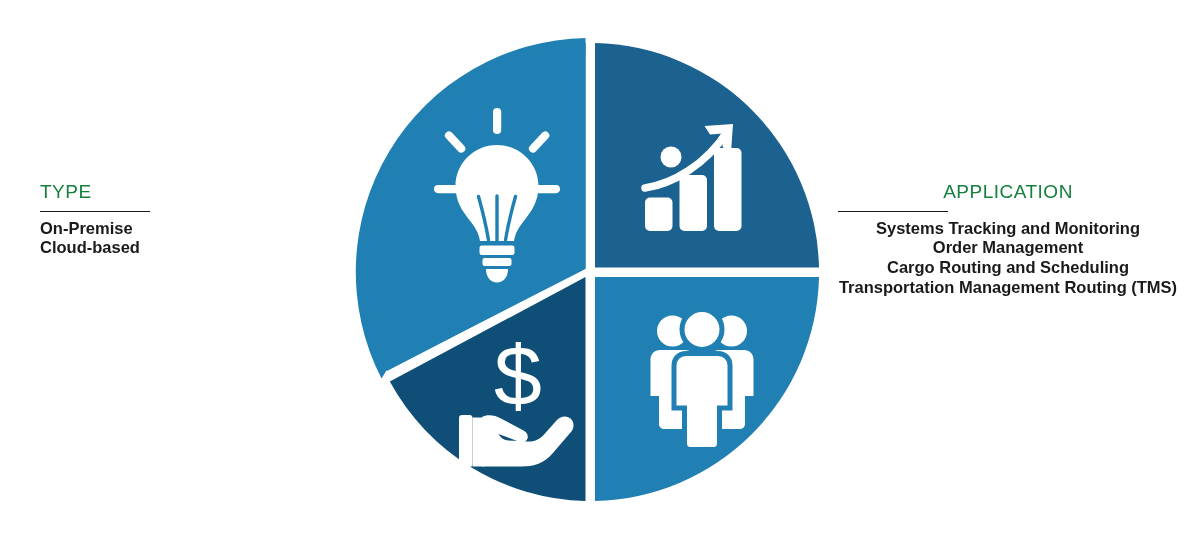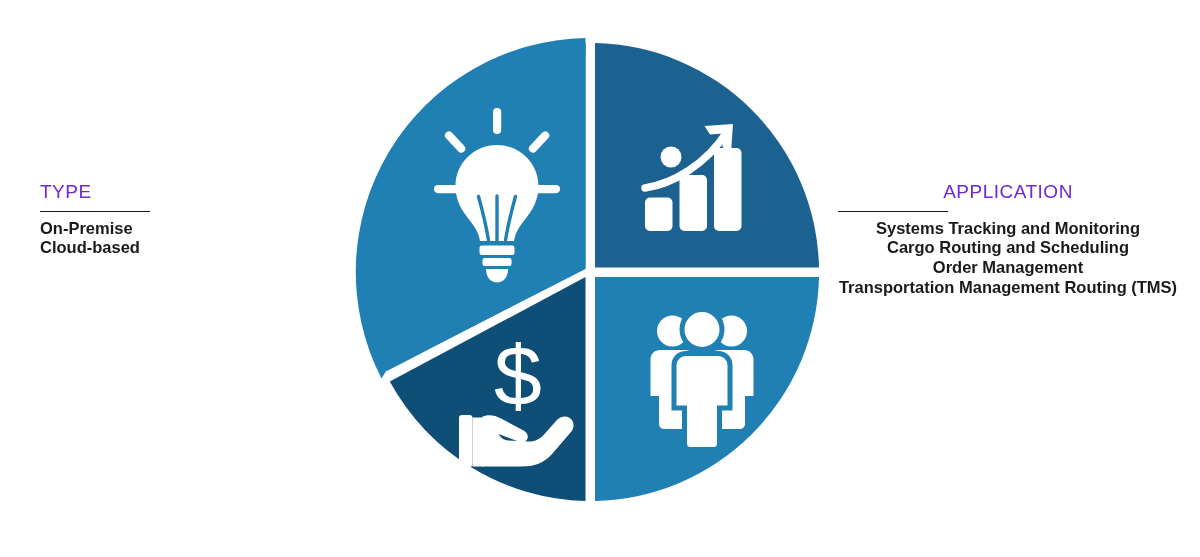--- a/index.html
+++ b/index.html
@@ -25,21 +25,21 @@
   }
 
   
   .text-block {
     position: absolute;
   }
   .block-title {
     font-size: 19px;
     font-weight: 400;
     letter-spacing: 0.5px;
-    color: #6d28d9;
+    color: #15803d;
     line-height: 1.1;
     white-space: nowrap;
   }
   .block-rule {
     height: 0;
     border-top: 1.6px solid #1a1a1a;
     margin: 8px 0 7px 0;
   }
   .block-list {
     list-style: none;
@@ -87,22 +87,22 @@
       <li>On-Premise</li>
       <li>Cloud-based</li>
     </ul>
   </div>
 
   <div class="text-block" id="application-block">
     <div class="block-title">APPLICATION</div>
     <div class="block-rule"></div>
     <ul class="block-list">
       <li>Systems Tracking and Monitoring</li>
+      <li>Order Management</li>
       <li>Cargo Routing and Scheduling</li>
-      <li>Order Management</li>
       <li>Transportation Management Routing (TMS)</li>
     </ul>
   </div>
 
   <svg class="pie-svg" width="1200" height="557" viewBox="0 0 1200 557">
 
     <g>
       <path id="seg-tl" fill="#2180b3" d="M 585.5 38.0
                A 234 234 0 0 0 381.5 378.6
                L 390.7 363.7

